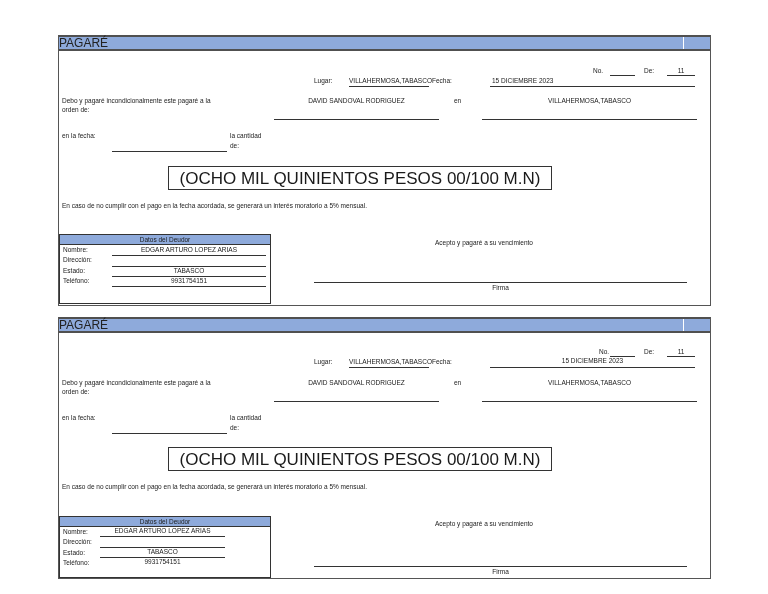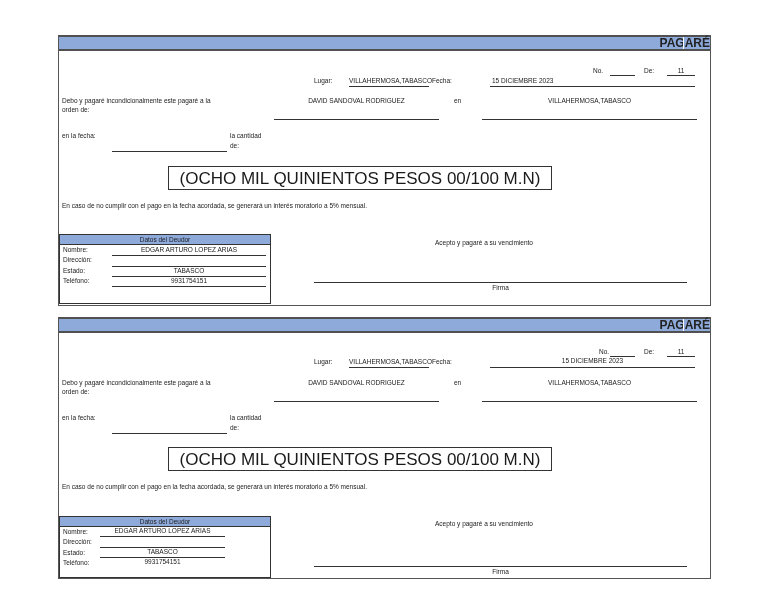--- a/index.html
+++ b/index.html
@@ -3,22 +3,22 @@
 <meta charset="utf-8">
 <style>
   html, body { margin:0; padding:0; background:#ffffff; }
   body { width:768px; height:594px; position:relative; overflow:hidden;
          font-family:"Liberation Sans", sans-serif; color:#1a1a1a; }
   .abs { position:absolute; }
   .pagare { position:absolute; left:58px; width:651px; border-left:1px solid #555; border-right:1px solid #555; }
   .hdr { position:absolute; left:0; top:0; width:651px; height:16px; background:#8eaadb;
          border-top:2px solid #505050; border-bottom:2px solid #505050; box-sizing:border-box; }
   .hdr-sep { position:absolute; top:0; left:624px; width:1px; height:12px; background:#ffffff; }
-  .hdr-title { position:absolute; left:0; width:100%; top:0; line-height:13px; text-align:right;
-               font-size:12px; color:#222;font-weight:bold; }
+  .hdr-title { position:absolute; left:0; width:100%; top:0; line-height:13px; text-align:left;
+               font-size:12px; color:#222; }
   .t7 { font-size:6.5px; line-height:8px; white-space:nowrap; }
   .line { position:absolute; height:1px; background:#333; }
   .amount-box { position:absolute; border:1px solid #333; background:#fff; font-size:17px;
                 text-align:center; line-height:23px; box-sizing:border-box; white-space:nowrap; }
   .deudor { position:absolute; border:1px solid #333; box-sizing:border-box; }
   .deudor-hdr { position:absolute; left:0; top:0; width:100%; height:9px; background:#8eaadb;
                 border-bottom:1px solid #333; font-size:6.5px; line-height:9px; text-align:center; }
   .c { text-align:center; }
 </style>
 </head>

